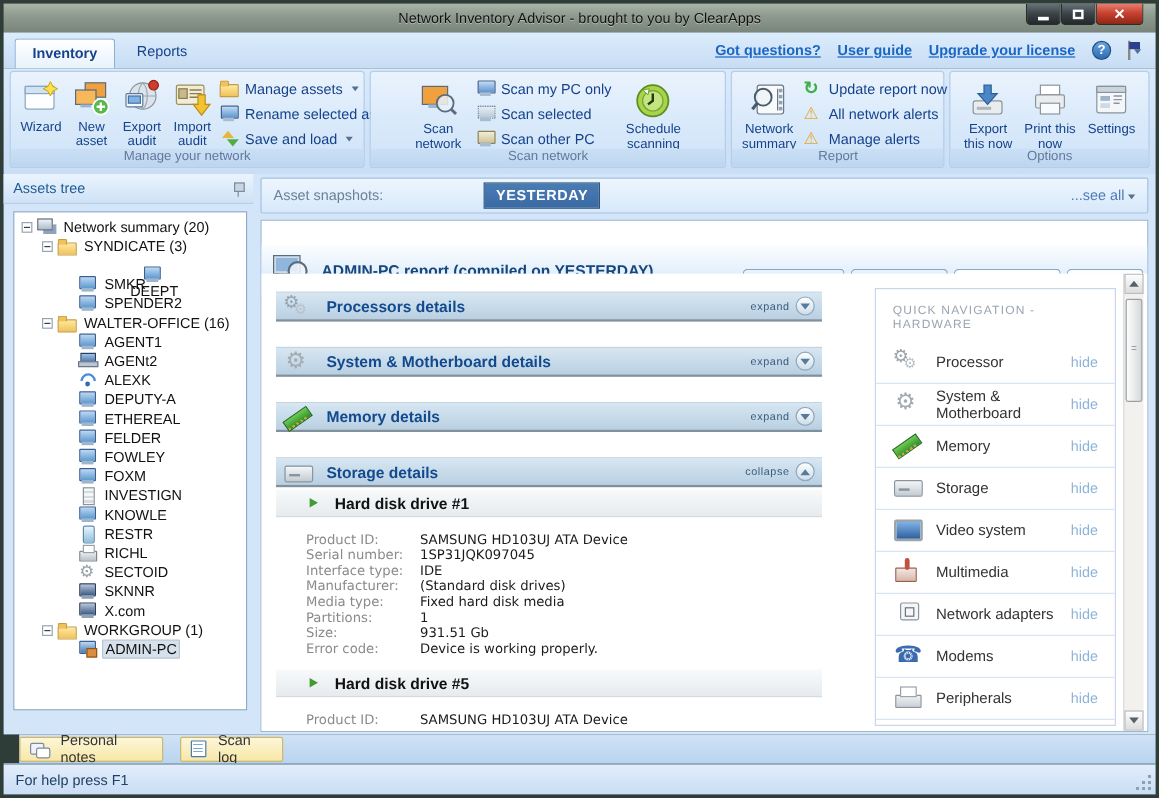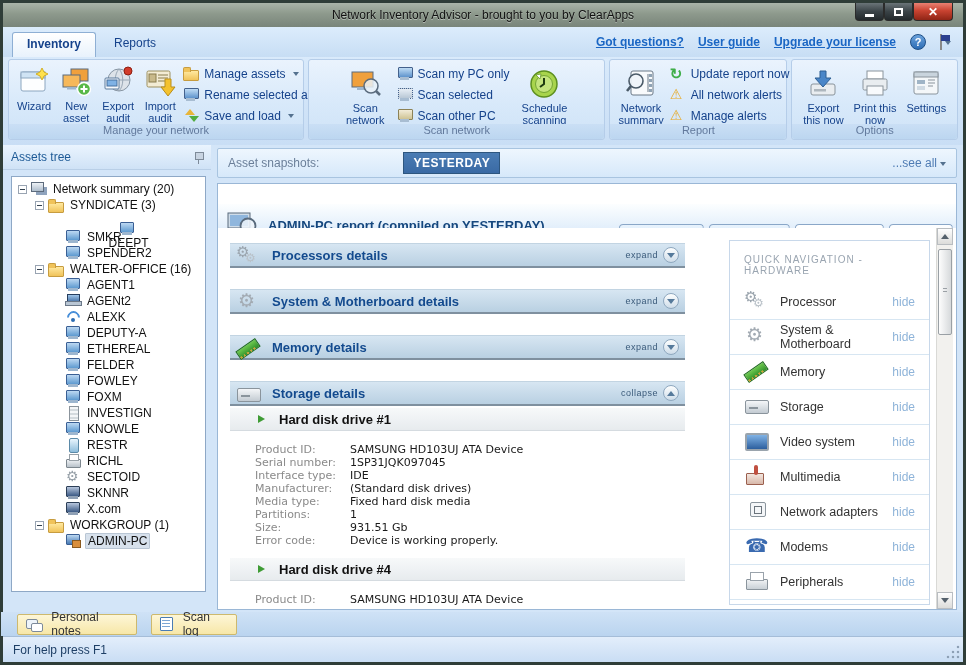--- a/index.html
+++ b/index.html
@@ -207,22 +207,22 @@
   .vs-btn.up{top:0;}
   .vs-btn.down{bottom:0;}
   .vs-thumb{position:absolute;left:1px;right:1px;top:21px;height:86px;border:1px solid #9aa0a5;border-radius:2px;
     background:linear-gradient(90deg,#fdfdfd,#d6d9db);}
   .vs-thumb::after{content:"";position:absolute;left:4px;right:4px;top:38px;height:6px;
     background:repeating-linear-gradient(180deg,#9aa0a5 0 1px,transparent 1px 3px);}
   .tri-u{width:0;height:0;border-left:4px solid transparent;border-right:4px solid transparent;border-bottom:5px solid #55616c;}
   .tri-d{width:0;height:0;border-left:4px solid transparent;border-right:4px solid transparent;border-top:5px solid #55616c;}
 
   
-  .bottom-tabs{position:absolute;left:1px;right:3px;bottom:29px;height:24px;
-    background:linear-gradient(#cfe2f6,#bad4ef);display:flex;align-items:center;gap:14px;padding:0 16px;}
+  .bottom-tabs{position:absolute;left:16px;right:3px;bottom:29px;height:24px;
+    background:linear-gradient(#cfe2f6,#bad4ef);display:flex;align-items:center;gap:14px;padding:0 0;}
   .btab{width:120px;height:21px;border:1px solid #cdb96e;border-radius:2px;
     background:linear-gradient(#fdf6d7,#f7e7a8);display:flex;align-items:center;gap:10px;padding:0 8px;
     font-size:12px;color:#333;}
   .btab.narrow{width:86px;}
   .bi-notes{width:16px;height:13px;position:relative;}
   .bi-notes::before{content:"";position:absolute;left:0;top:1px;width:10px;height:8px;border:1px solid #7d8a99;
     background:#eef4fa;border-radius:2px;}
   .bi-notes::after{content:"";position:absolute;left:5px;top:5px;width:10px;height:7px;border:1px solid #7d8a99;
     background:#fff;border-radius:2px;}
   .bi-log{width:13px;height:14px;position:relative;}
@@ -698,21 +698,21 @@
                 </div>
 
                 <div class="drow">
                   <span class="dlabel">Error code:</span>
                   <span class="dvalue">Device is working properly.</span>
                 </div>
               </div>
 
             <div class="hdd-bar second">
               <span class="green-arrow"></span>
-              <span class="hdd-title">Hard disk drive #4</span>
+              <span class="hdd-title">Hard disk drive #5</span>
             </div>
             <div class="detail-rows">
 
                 <div class="drow">
                   <span class="dlabel">Product ID:</span>
                   <span class="dvalue">SAMSUNG HD103UJ ATA Device</span>
                 </div>
               </div>
           </div>
 

